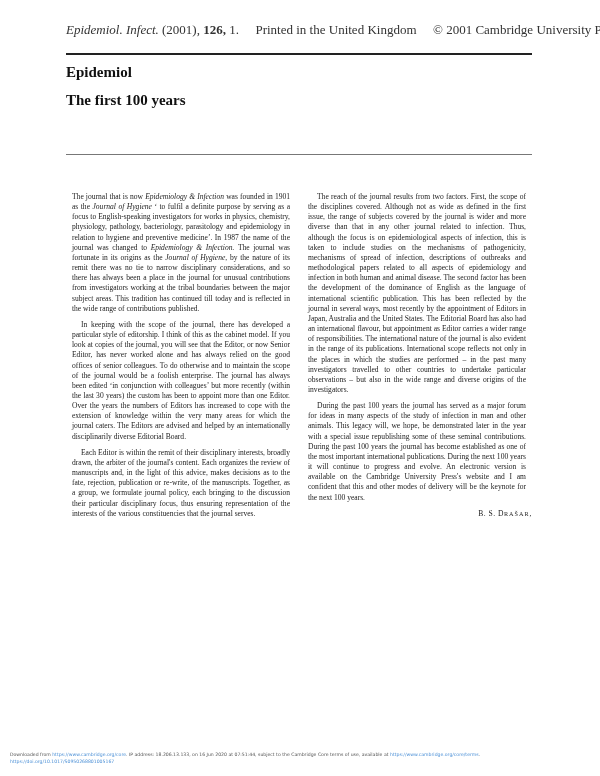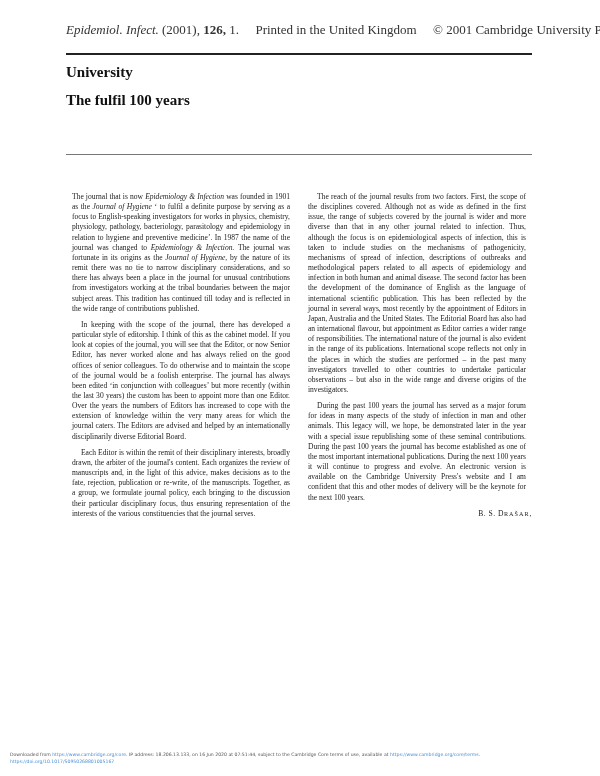--- a/index.html
+++ b/index.html
@@ -57,22 +57,22 @@
   <span class="vol">126,</span>
   <span>1.</span>
   <span class="gap"></span>
   <span>Printed in the United Kingdom</span>
   <span class="gap"></span>
   <span>© 2001 Cambridge University Press</span>
 </div>
 
 <div class="rule-top"></div>
 
-<div class="section-label">University</div>
-<div class="article-title">The fulfil 100 years</div>
+<div class="section-label">Epidemiol</div>
+<div class="article-title">The first 100 years</div>
 
 <div class="rule-bottom"></div>
 
 <div class="col left">
   <p class="first"><span>The journal that is now </span><i>Epidemiology &amp; Infection</i><span> was founded in 1901 as the </span><i>Journal of Hygiene</i><span> ‘ to fulfil a definite purpose by serving as a focus to English-speaking investigators for works in physics, chemistry, physiology, pathology, bacteriology, parasitology and epidemiology in relation to hygiene and preventive medicine’. In 1987 the name of the journal was changed to </span><i>Epidemiology &amp; Infection.</i><span> The journal was fortunate in its origins as the </span><i>Journal of Hygiene</i><span>, by the nature of its remit there was no tie to narrow disciplinary considerations, and so there has always been a place in the journal for unusual contributions from investigators working at the tribal boundaries between the major subject areas. This tradition has continued till today and is reflected in the wide range of contributions published.</span></p>
   <p>In keeping with the scope of the journal, there has developed a particular style of editorship. I think of this as the cabinet model. If you look at copies of the journal, you will see that the Editor, or now Senior Editor, has never worked alone and has always relied on the good offices of senior colleagues. To do otherwise and to maintain the scope of the journal would be a foolish enterprise. The journal has always been edited ‘in conjunction with colleagues’ but more recently (within the last 30 years) the custom has been to appoint more than one Editor. Over the years the numbers of Editors has increased to cope with the extension of knowledge within the very many areas for which the journal caters. The Editors are advised and helped by an internationally disciplinarily diverse Editorial Board.</p>
   <p>Each Editor is within the remit of their disciplinary interests, broadly drawn, the arbiter of the journal's content. Each organizes the review of manuscripts and, in the light of this advice, makes decisions as to the fate, rejection, publication or re-write, of the manuscripts. Together, as a group, we formulate journal policy, each bringing to the discussion their particular disciplinary focus, thus ensuring representation of the interests of the various constituencies that the journal serves.</p>
 </div>
 
 <div class="col right">

